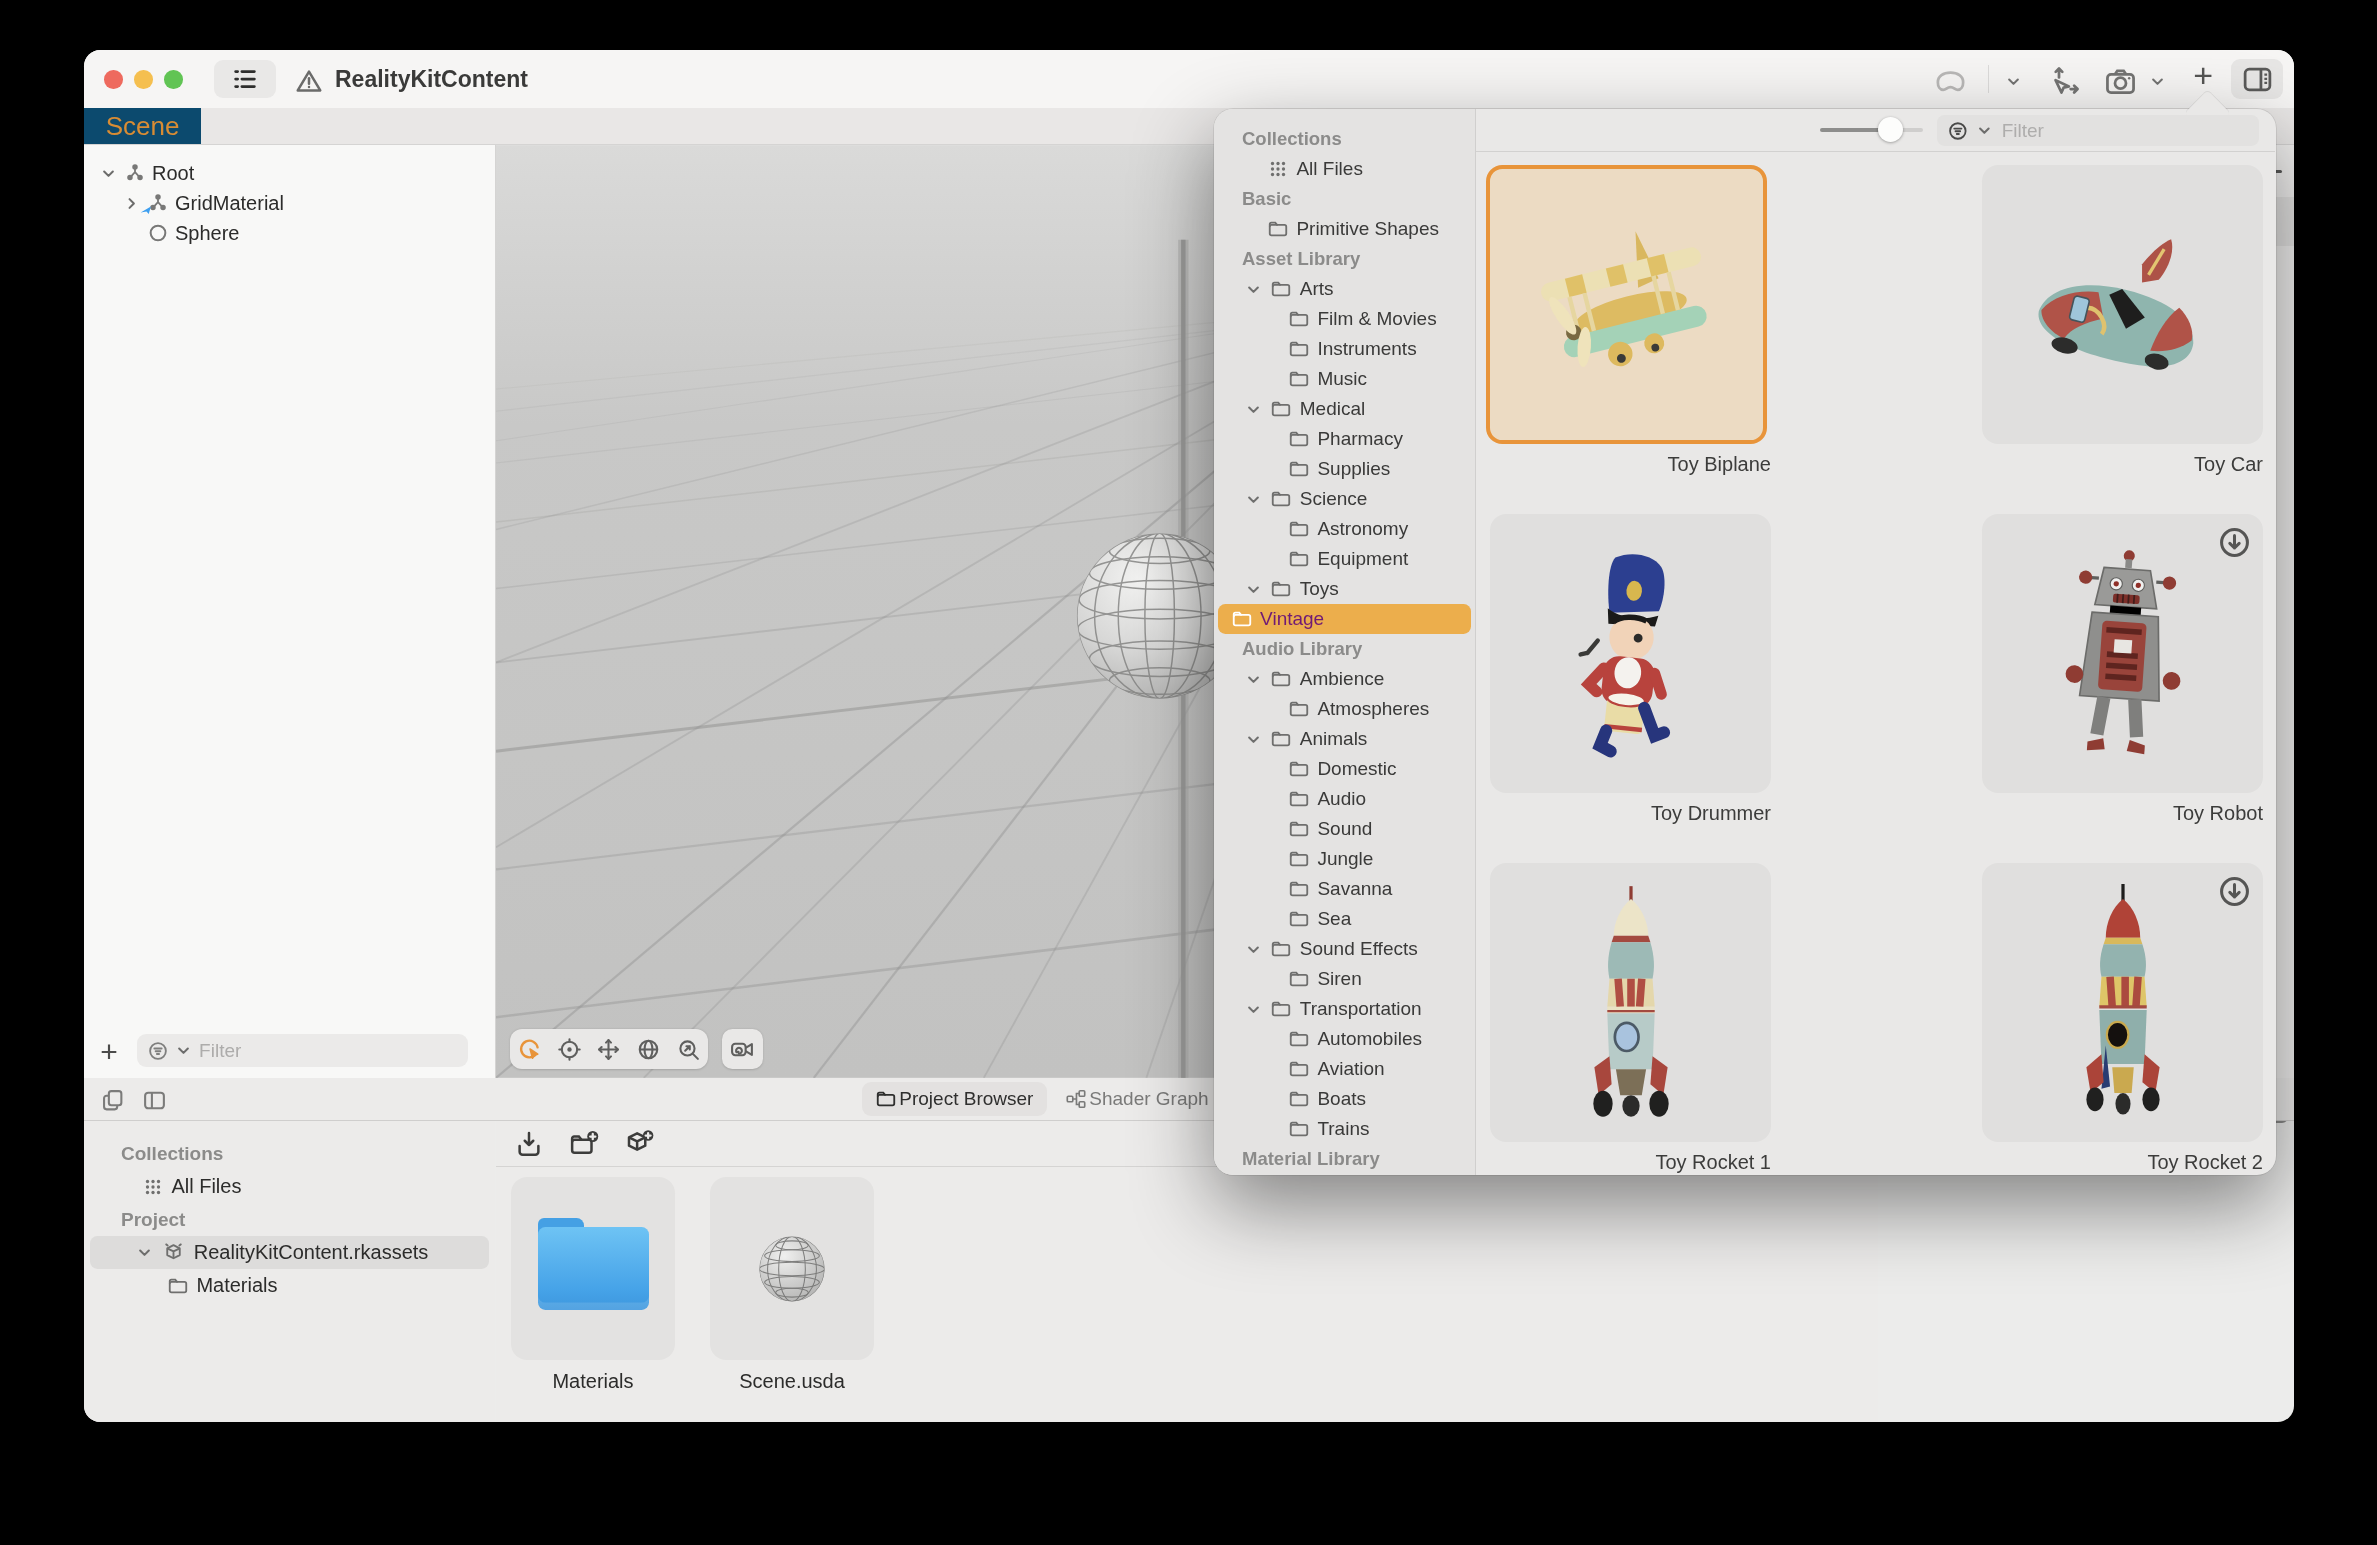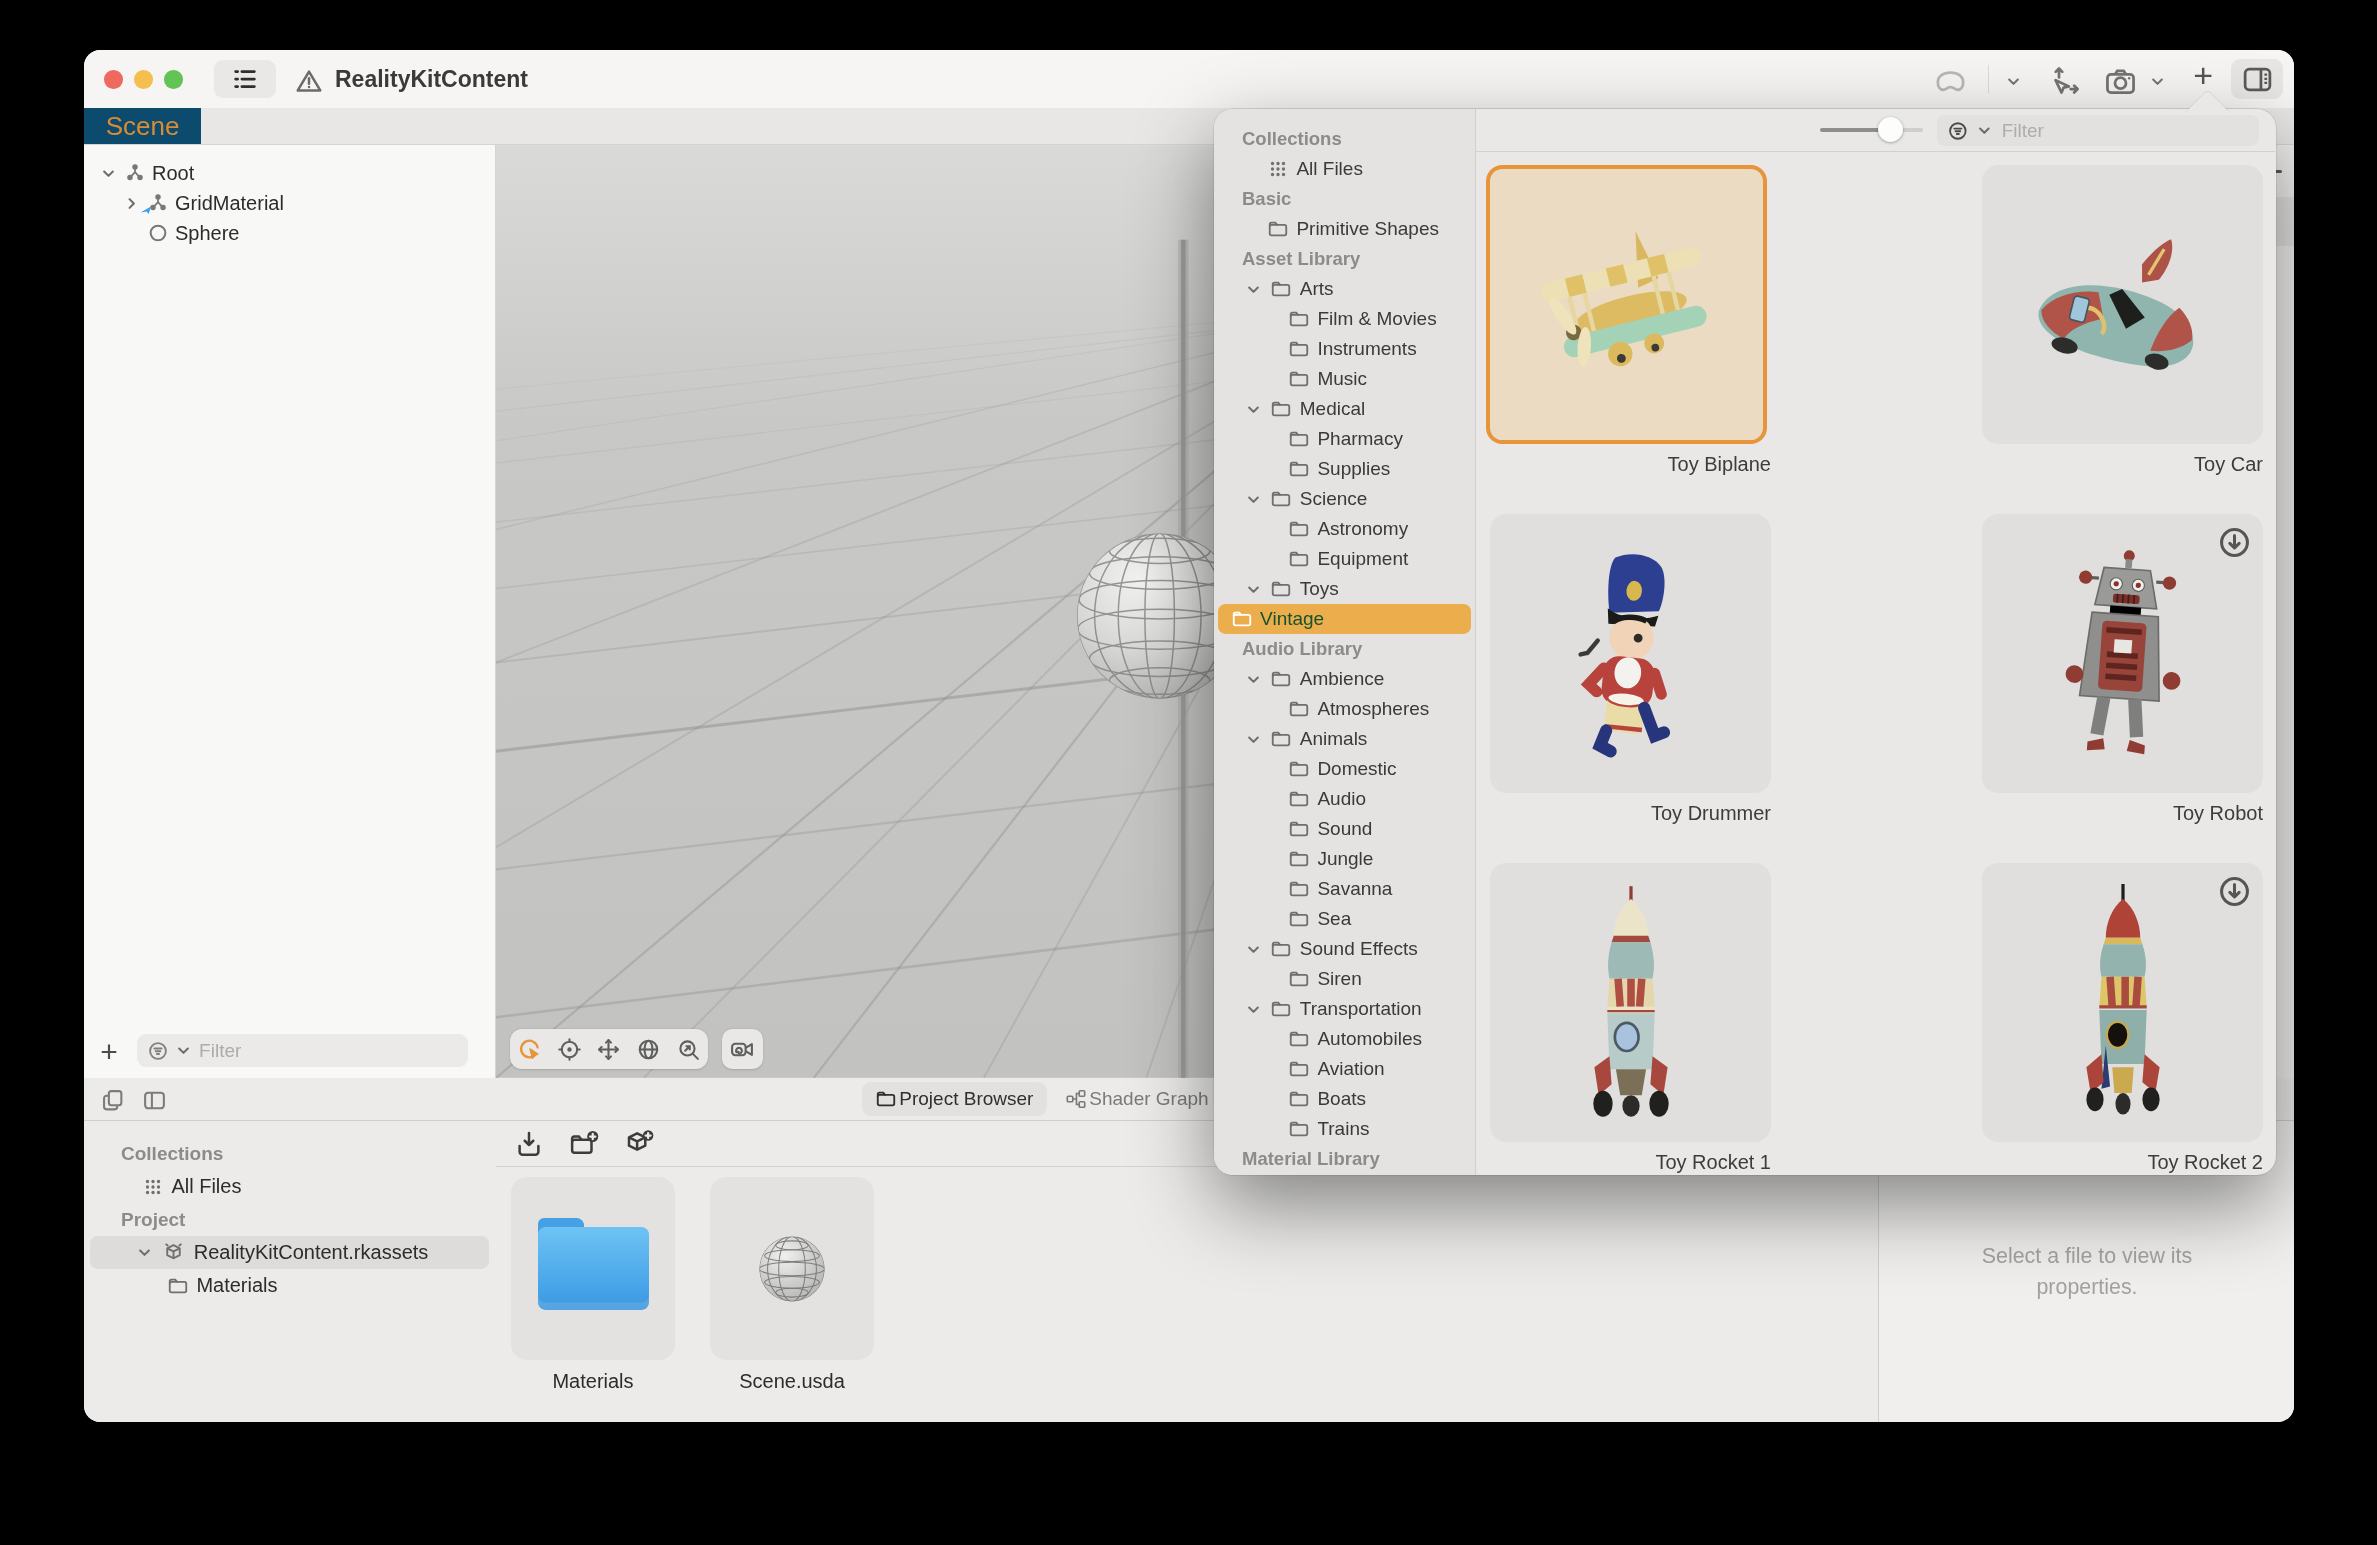--- a/index.html
+++ b/index.html
@@ -84,21 +84,21 @@
                border-radius:4.4px;box-shadow:-0.7px -0.7px 0 rgba(0,0,0,.08);}
   .popup-inner{position:absolute;inset:0;border-radius:19px;overflow:hidden;}
   .psidebar{position:absolute;left:0;top:0;width:262px;height:100%;background:#e4e3e2;border-right:0.7px solid #d0cfce;
             padding-top:15px;box-sizing:border-box;}
   .srow{display:flex;align-items:center;height:30px;font-size:19px;color:#3a3a39;gap:7.4px;}
   .srow .ic{color:#6f6f6e;}
   .hdr{padding-left:28px;font-weight:bold;color:#8b8b8a;font-size:18.5px;}
   .l1{padding-left:53px;}
   .l1e{padding-left:30px;}
   .l2{padding-left:74px;}
-  .sel{background:#ecae4c;border-radius:7.4px;margin:0 3.7px;color:#14532d;padding-left:13px;}
+  .sel{background:#ecae4c;border-radius:7.4px;margin:0 3.7px;color:#701a75;padding-left:13px;}
   .sel .ic{color:#fff;}
   .pheader{position:absolute;left:262px;top:0;width:799px;height:43px;border-bottom:0.7px solid #d2d1d0;box-sizing:border-box;}
   .slider{position:absolute;left:344px;top:18.5px;width:103px;height:4.4px;border-radius:2.2px;
           background:linear-gradient(to right,#8d8d8c 0 66%,#cfcecd 66%);}
   .sliderthumb{position:absolute;left:58px;top:-10.3px;width:25px;height:25px;border-radius:50%;background:#fdfdfc;
                box-shadow:0 0.7px 3px rgba(0,0,0,.35);}
   .pfilter{position:absolute;left:461px;top:6px;width:322px;height:31px;background:#e2e1e0;border-radius:7.4px;
            display:flex;align-items:center;gap:6px;padding:0 10.3px;box-sizing:border-box;color:#6d6d6c;}
   .pfilter input{flex:1;background:transparent;border:none;outline:none;font:inherit;font-size:19px;color:#444;}
   .pfilter input::placeholder{color:#aeadac;}
@@ -541,24 +541,20 @@
                   <ellipse cx="50" cy="68" rx="37" ry="8"></ellipse>
                   <ellipse cx="50" cy="82" rx="22" ry="6"></ellipse>
               </g>
             </svg>
           </div>
           <div class="tilelabel">Scene.usda</div>
         </div>
       </div>
     </div>
 
-    <div class="props">
-      <span>Select a file to view its</span>
-      <span>properties.</span>
-    </div>
 
     <div class="popup">
       <div class="popup-arrow"></div>
       <div class="popup-inner">
 
         <div class="psidebar">
           <div class="srow hdr">
               <span>Collections</span>
             </div>
           <div class="srow l1">

